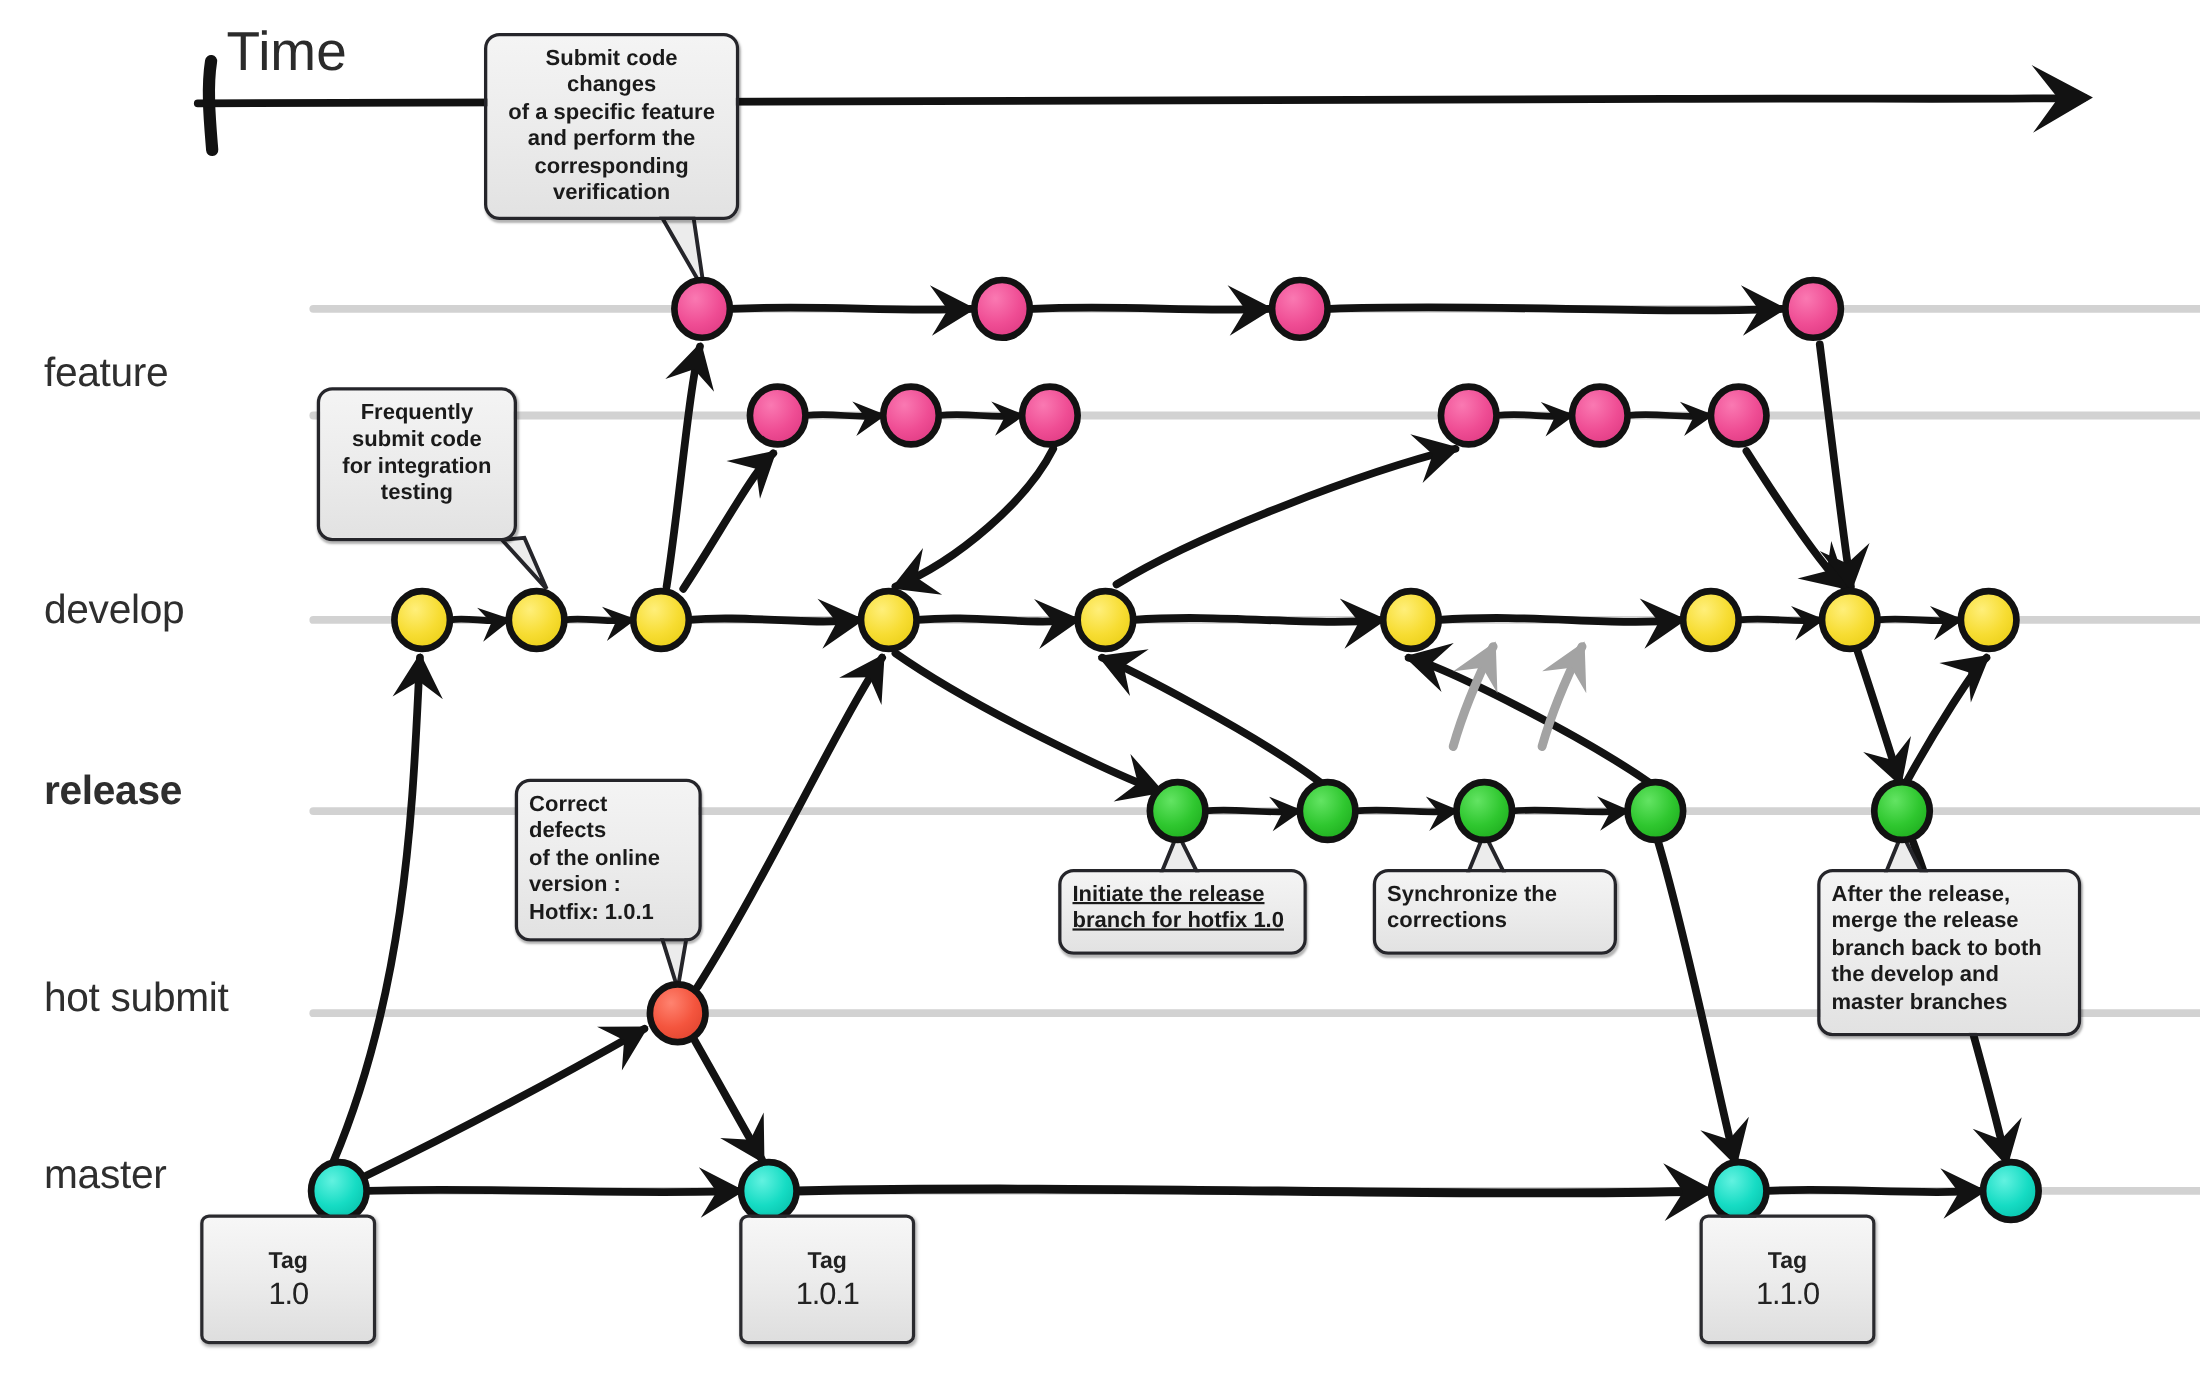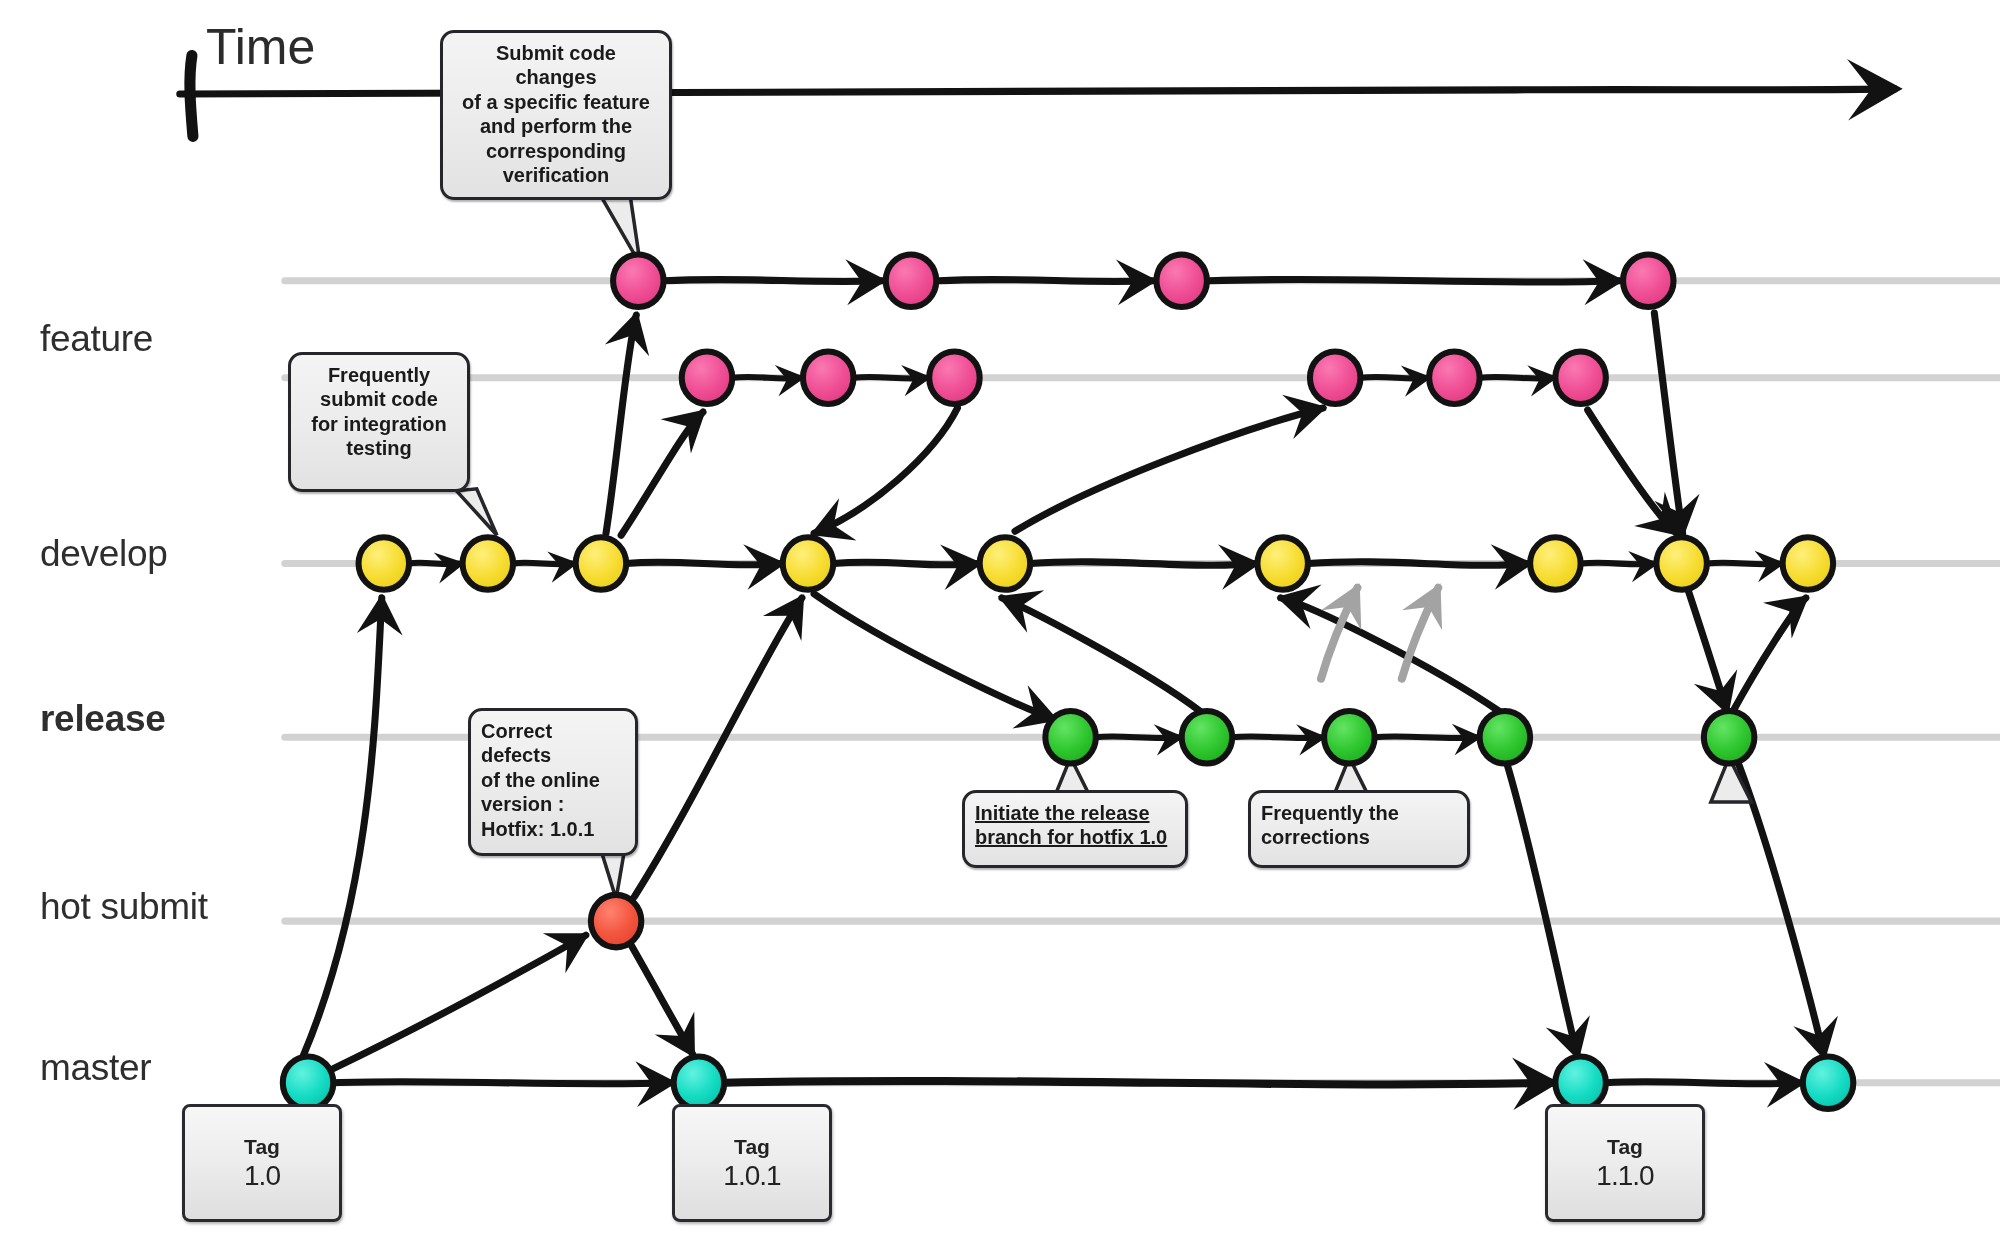--- a/index.html
+++ b/index.html
@@ -343,24 +343,31 @@
     <span class="sub">version :</span>
     <span class="sub">Hotfix: 1.0.1</span>
   </div>
 
   <div class="callout left" style="left:962px; top:790px; width:226px; height:78px;text-decoration:underline;">
     <span class="sub">Initiate the release</span>
     <span class="sub">branch for hotfix 1.0</span>
   </div>
 
   <div class="callout left" style="left:1248px; top:790px; width:222px; height:78px;">
-    <span class="sub">Frequently the</span>
+    <span class="sub">Synchronize the</span>
     <span class="sub">corrections</span>
   </div>
 
+  <div class="callout left" style="left:1652px; top:790px; width:240px; height:152px;">
+    <span class="sub">After the release,</span>
+    <span class="sub">merge the release</span>
+    <span class="sub">branch back to both</span>
+    <span class="sub">the develop and</span>
+    <span class="sub">master branches</span>
+  </div>
 
   <div class="tagbox" style="left:182px; top:1104px; width:160px; height:118px;">
     <span class="tg-word">Tag</span>
     <span class="tg-ver">1.0</span>
   </div>
   <div class="tagbox" style="left:672px; top:1104px; width:160px; height:118px;">
     <span class="tg-word">Tag</span>
     <span class="tg-ver">1.0.1</span>
   </div>
   <div class="tagbox" style="left:1545px; top:1104px; width:160px; height:118px;">

